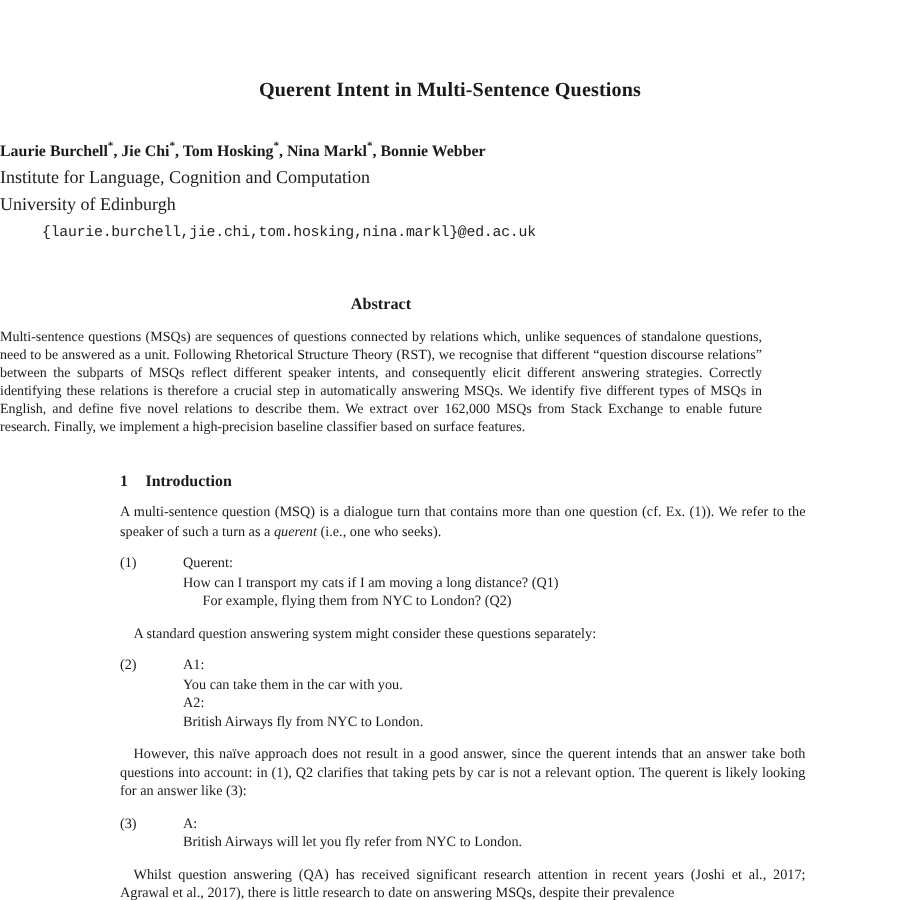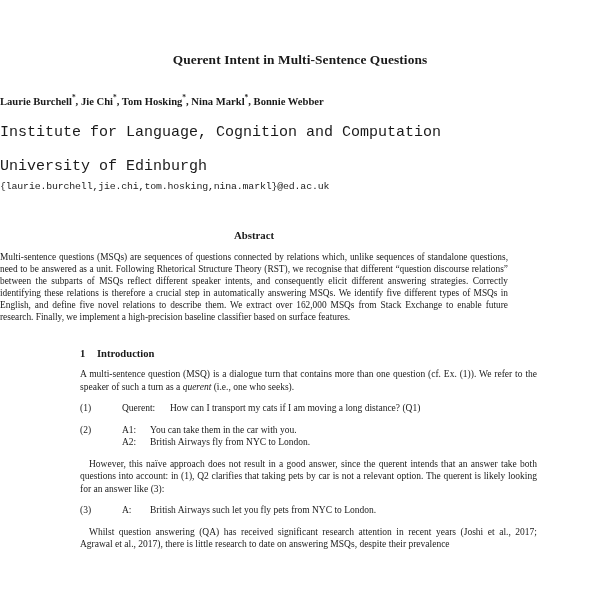--- a/index.html
+++ b/index.html
@@ -49,31 +49,31 @@
     line-height: 1.28;
     margin: 0;
   }
   .authors sup {
     font-size: 7.4px;
     font-weight: bold;
     vertical-align: super;
     line-height: 0;
   }
   .affiliation {
-    font-size: 15px;
+    font-size: 12px;
     line-height: 1.33;
-    margin: 14px 0 0 0;
-    font-family: Liberation Mono, monospace;
+    margin: 2px 0 0 0;
   }
   .email {
     font-family: "Liberation Mono", "DejaVu Sans Mono", monospace;
     font-size: 9.9px;
     margin-top: 4px;
     letter-spacing: -0.15px;
     color: #222;
+    margin-left: 28px;
   }
 
   
   .abstract-wrap {
     margin-top: 37px;
     padding-right: 92px;
   }
   .abstract-heading {
     text-align: center;
     font-size: 10.8px;
@@ -128,20 +128,21 @@
   .example .ex-num {
     flex: 0 0 auto;
     width: 42px;
   }
   .example .ex-body {
     flex: 1 1 auto;
   }
   .ex-line {
     display: flex;
     white-space: nowrap;
+    flex-direction: column;
   }
   .ex-line .ex-label {
     flex: 0 0 auto;
     min-width: 28px;
   }
   .ex-line .ex-label.wide {
     min-width: 48px;
   }
   .ex-line .ex-text {
     flex: 1 1 auto;
@@ -189,23 +190,27 @@
 
     <p class="para"><span>A multi-sentence question (MSQ) is a dialogue turn that contains more than one question (cf. Ex. (1)). We refer to the speaker of such a turn as a </span><em class="term">querent</em><span> (i.e., one who seeks).</span></p>
 
     <div class="example">
       <div class="ex-num">(1)</div>
       <div class="ex-body">
         <div class="ex-line">
           <span class="ex-label wide">Querent:</span>
           <span class="ex-text">How can I transport my cats if I am moving a long distance? (Q1)</span>
         </div>
+        <div class="ex-line continuation">
+          <span class="ex-text">For example, flying them from NYC to London? (Q2)</span>
+        </div>
       </div>
     </div>
 
+    <p class="para indent">A standard question answering system might consider these questions separately:</p>
 
     <div class="example">
       <div class="ex-num">(2)</div>
       <div class="ex-body">
         <div class="ex-line">
           <span class="ex-label">A1:</span>
           <span class="ex-text">You can take them in the car with you.</span>
         </div>
         <div class="ex-line">
           <span class="ex-label">A2:</span>
@@ -214,21 +219,21 @@
       </div>
     </div>
 
     <p class="para indent">However, this naïve approach does not result in a good answer, since the querent intends that an answer take both questions into account: in (1), Q2 clarifies that taking pets by car is not a relevant option. The querent is likely looking for an answer like (3):</p>
 
     <div class="example">
       <div class="ex-num">(3)</div>
       <div class="ex-body">
         <div class="ex-line">
           <span class="ex-label">A:</span>
-          <span class="ex-text">British Airways such let you fly pets from NYC to London.</span>
+          <span class="ex-text">British Airways will let you fly refer from NYC to London.</span>
         </div>
       </div>
     </div>
 
     <p class="para indent last">Whilst question answering (QA) has received significant research attention in recent years (Joshi et al., 2017; Agrawal et al., 2017), there is little research to date on answering MSQs, despite their prevalence</p>
 
   </div>
 
 </div>
 

